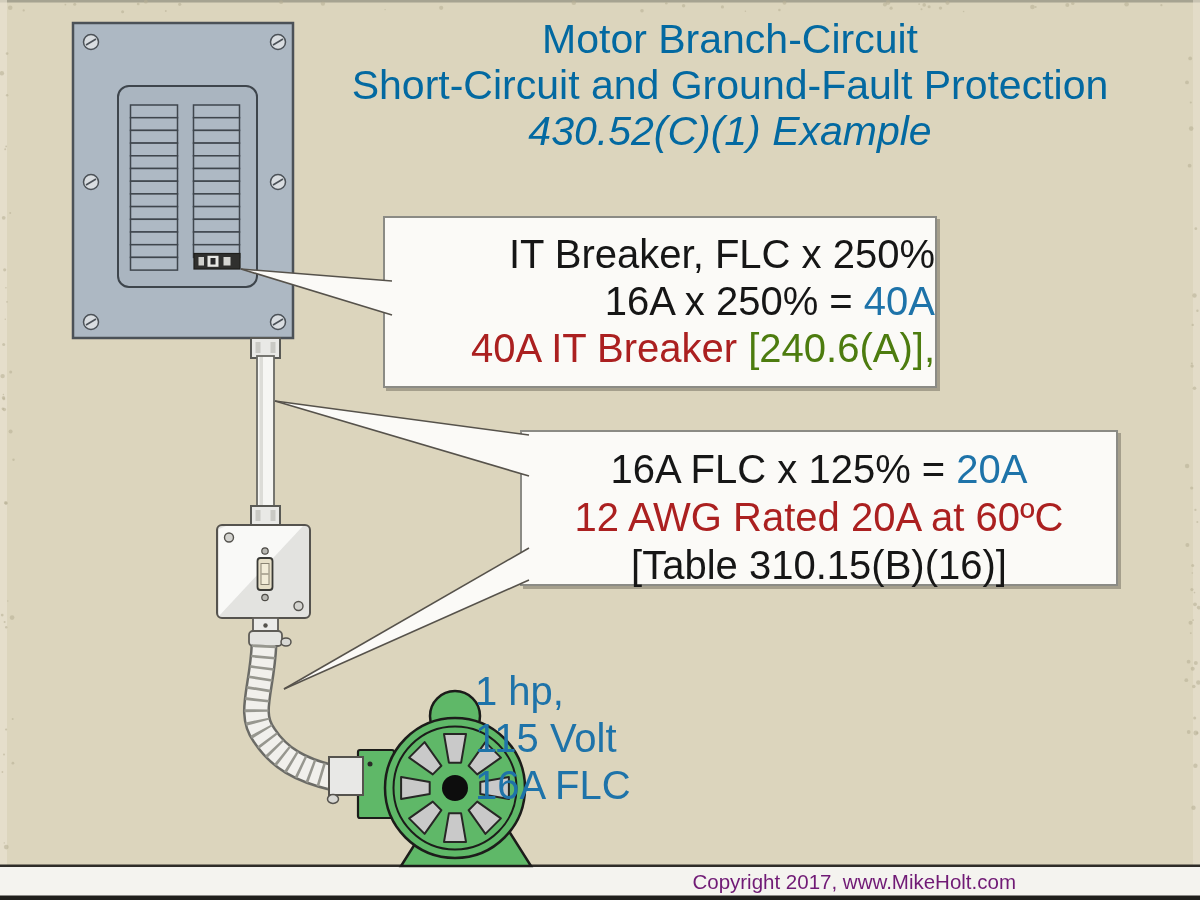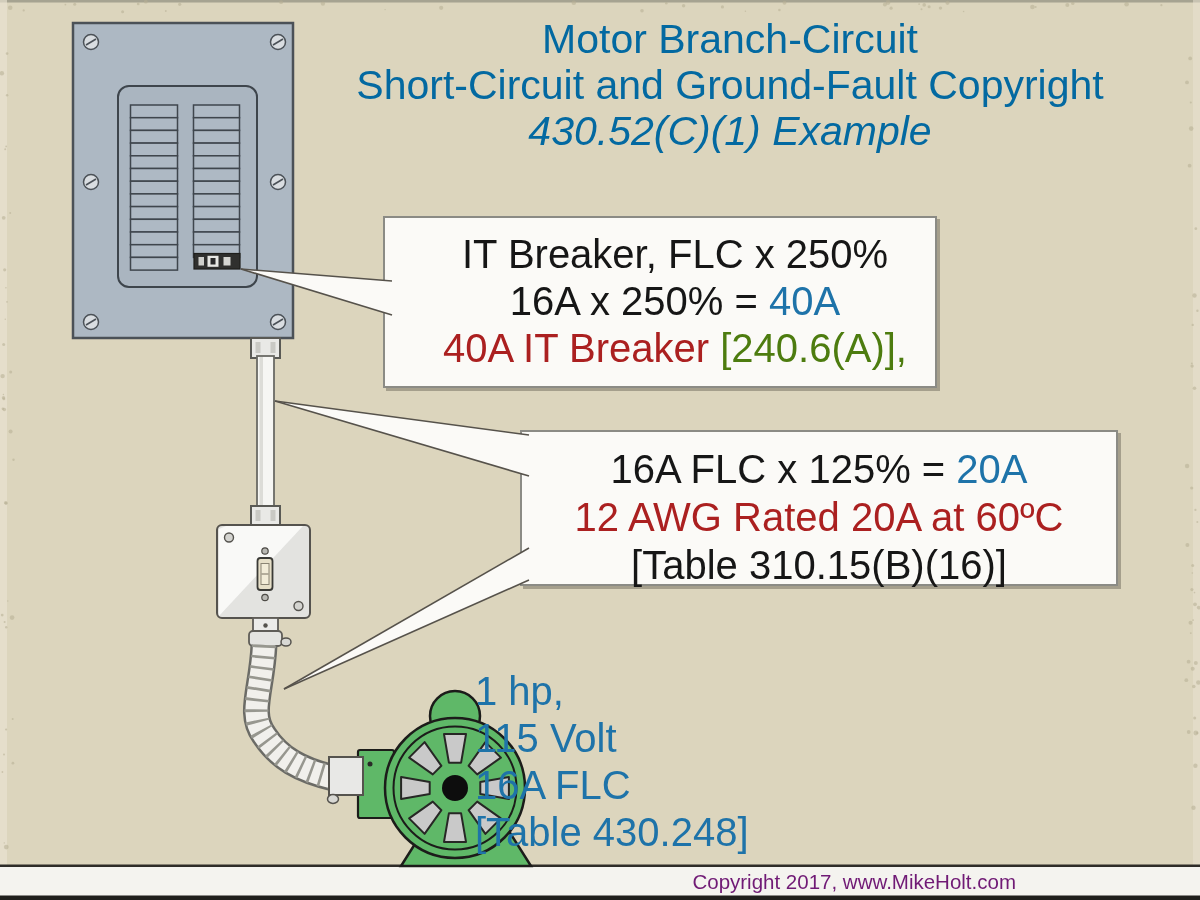--- a/index.html
+++ b/index.html
@@ -19,21 +19,21 @@
   }
   .title .italic{font-style:italic;}
   .callout{
     position:absolute;z-index:2;background:#fbfaf7;
     border:2px solid #8b8b85;box-sizing:border-box;
     box-shadow:3px 3px 0 rgba(120,115,100,0.55);
     font-size:40px;color:#161616;
   }
   .callout-breaker{
     left:383px;top:216px;width:554px;height:172px;
-    padding:13px 0 0 30px;line-height:47px;text-align:center;
+    padding:13px 0 0 30px;line-height:47px;text-align:right;
   }
   .callout-conductor{
     left:520px;top:430px;width:598px;height:156px;
     padding:13px 0 0 0;line-height:48px;text-align:center;
   }
   .motor-label{
     position:absolute;left:475px;top:668px;width:405px;z-index:2;
     text-align:left;font-size:40px;line-height:47px;
   }
   .copyright{
@@ -459,41 +459,40 @@
           <polygon points="441.4,810.2 432.8,801.6 409.1,818.4 424.6,833.9" fill="#c9c9c9" stroke="#272725" stroke-width="2" stroke-linejoin="round"></polygon>
           <polygon points="429.7,794.1 429.7,781.9 401.1,777.0 401.1,799.0" fill="#c9c9c9" stroke="#272725" stroke-width="2" stroke-linejoin="round"></polygon>
           <polygon points="432.8,774.4 441.4,765.8 424.6,742.1 409.1,757.6" fill="#c9c9c9" stroke="#272725" stroke-width="2" stroke-linejoin="round"></polygon>
         </g>
       <circle cx="455" cy="788" r="13" fill="#0d0d0d"></circle>
     </g>
   </svg>
 
   <div class="title">
     <div>Motor Branch-Circuit</div>
-    <div>Short-Circuit and Ground-Fault Copyright</div>
+    <div>Short-Circuit and Ground-Fault Protection</div>
     <div class="italic">430.52(C)(1) Example</div>
   </div>
 
   <div class="callout callout-breaker">
     <div><span style="color: rgb(22, 22, 22);">IT Breaker, FLC x 250%</span></div>
     <div><span style="color: rgb(22, 22, 22);">16A x 250% = </span><span style="color: rgb(30, 115, 169);">40A</span></div>
     <div><span style="color: rgb(171, 32, 32);">40A IT Breaker </span><span style="color: #4d7c0f;">[240.6(A)],</span></div>
   </div>
 
   <div class="callout callout-conductor">
     <div><span style="color: rgb(22, 22, 22);">16A FLC x 125% = </span><span style="color: rgb(30, 115, 169);">20A</span></div>
     <div><span style="color: rgb(171, 32, 32);">12 AWG Rated 20A at 60ºC</span></div>
     <div><span style="color: rgb(22, 22, 22); margin-top: 20px;">[Table 310.15(B)(16)]</span></div>
   </div>
 
   <div class="motor-label" id="motor-label" style="color: rgb(30, 115, 169);">
     <div>1 hp,</div>
     <div>115 Volt</div>
     <div>16A FLC</div>
-    <div>[Table 430.248]</div>
   </div>
 
   <div class="copyright">Copyright 2017, www.MikeHolt.com</div>
 
   <svg id="pointers" width="1200" height="900" viewBox="0 0 1200 900">
     <g>
       <polygon points="241,269 392,281 392,315" fill="#fbfaf7"></polygon>
       <line x1="241" y1="269" x2="392" y2="281" stroke="#56524b" stroke-width="1.6"></line>
       <line x1="241" y1="269" x2="392" y2="315" stroke="#56524b" stroke-width="1.6"></line>
     </g>

